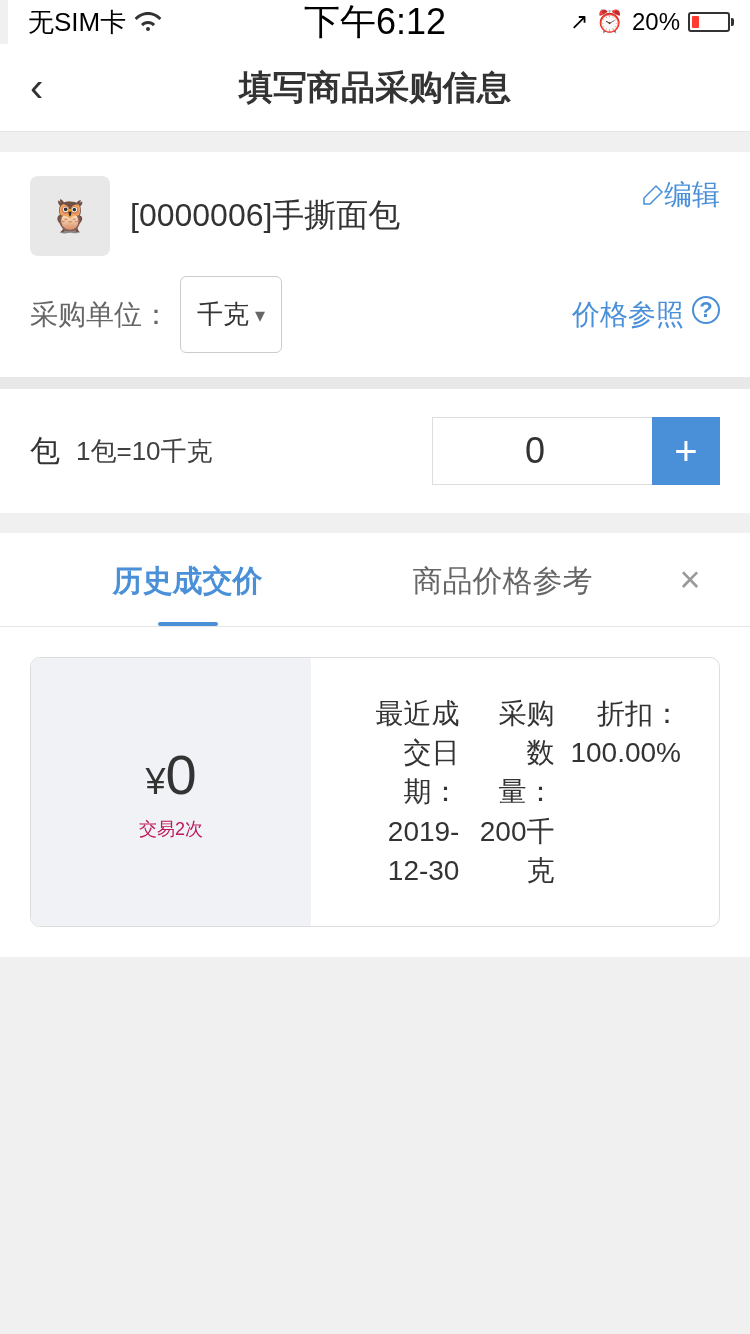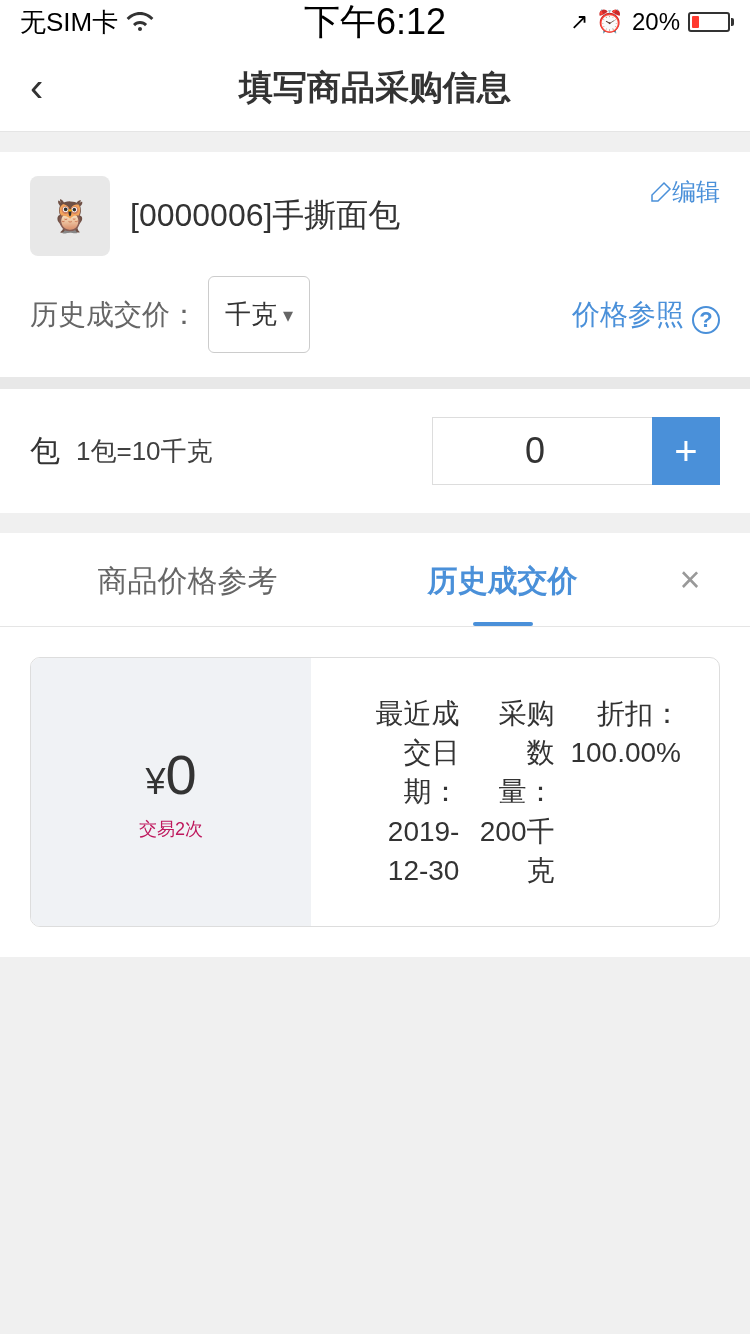--- a/index.html
+++ b/index.html
@@ -15,20 +15,21 @@
     
     .status-bar {
       height: 44px;
       background: #fff;
       display: flex;
       align-items: center;
       justify-content: space-between;
       padding: 0 20px;
       font-size: 28px;
       font-weight: 500;
+      margin-left: 8px;
     }
     .status-left {
       display: flex;
       align-items: center;
       gap: 8px;
       font-size: 26px;
     }
     .status-center {
       font-size: 36px;
       font-weight: 500;
@@ -126,21 +127,21 @@
     .product-name {
       font-size: 32px;
       color: #333;
       font-weight: 500;
     }
     .product-edit {
       display: flex;
       align-items: center;
       gap: 0;
       color: #4a90d9;
-      font-size: 24px;
+      font-size: 28px;
     }
     .product-unit-row {
       display: flex;
       align-items: center;
       justify-content: space-between;
       margin-top: 8px;
     }
     .unit-label {
       font-size: 28px;
       color: #666;
@@ -154,21 +155,21 @@
       background: #fff;
       display: flex;
       align-items: center;
       gap: 6px;
       margin-left: 10px;
     }
     .price-ref {
       color: #4a90d9;
       font-size: 28px;
       display: flex;
-      align-items: flex-end;
+      align-items: flex-start;
       gap: 8px;
     }
 
     
     .divider-bar {
       height: 12px;
       background: #e8e8e8;
     }
 
     
@@ -364,21 +365,21 @@
     </div>
     <div class="product-edit">
       <svg width="22" height="22" viewBox="0 0 22 22" fill="none">
         <path d="M14 2l6 6-12 12H2v-6L14 2z" stroke="#4a90d9" stroke-width="1.5" fill="none"></path>
       </svg>
       <span>编辑</span>
     </div>
   </div>
   <div class="product-unit-row">
     <div style="display:flex;align-items:center;">
-      <span class="unit-label">历史成交价：</span>
+      <span class="unit-label">采购单位：</span>
       <div class="unit-select">
         <span>千克</span>
         <span style="font-size:20px;color:#666;">▾</span>
       </div>
     </div>
     <div class="price-ref">
       <span>价格参照</span>
       <span style="width:28px;height:28px;border:2px solid #4a90d9;border-radius:50%;display:inline-flex;align-items:center;justify-content:center;font-size:22px;font-weight:700;color:#4a90d9;">?</span>
     </div>
   </div>
@@ -392,25 +393,25 @@
     <span class="qty-hint">1包=10千克</span>
   </div>
   <div class="quantity-right">
     <input class="qty-input" type="number" value="0" style="">
     <button class="qty-plus">+</button>
   </div>
 </div>
 
 <div class="tabs-section">
   <div class="tabs-header">
+    <div class="tab-item active">
+      <span>历史成交价</span>
+    </div>
     <div class="tab-item">
       <span>商品价格参考</span>
-    </div>
-    <div class="tab-item active">
-      <span>历史成交价</span>
     </div>
     <div class="tab-close">×</div>
   </div>
 
   <div class="history-content">
     <div class="history-card">
       <div class="card-left">
         <div class="card-price">
           <span class="card-price-prefix">¥</span><span>0</span>
         </div>

